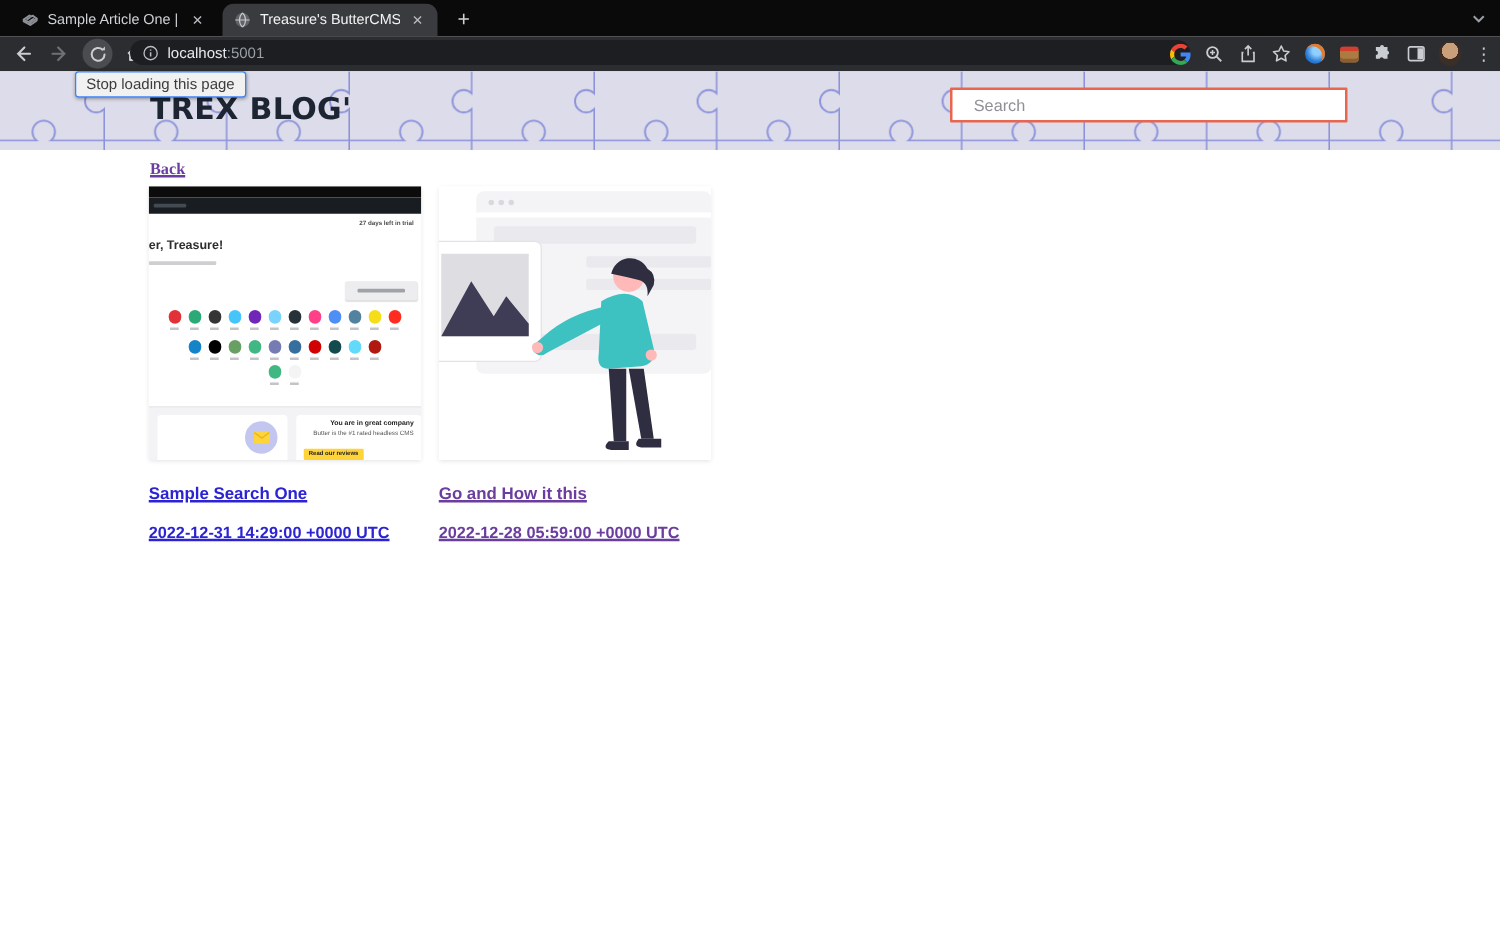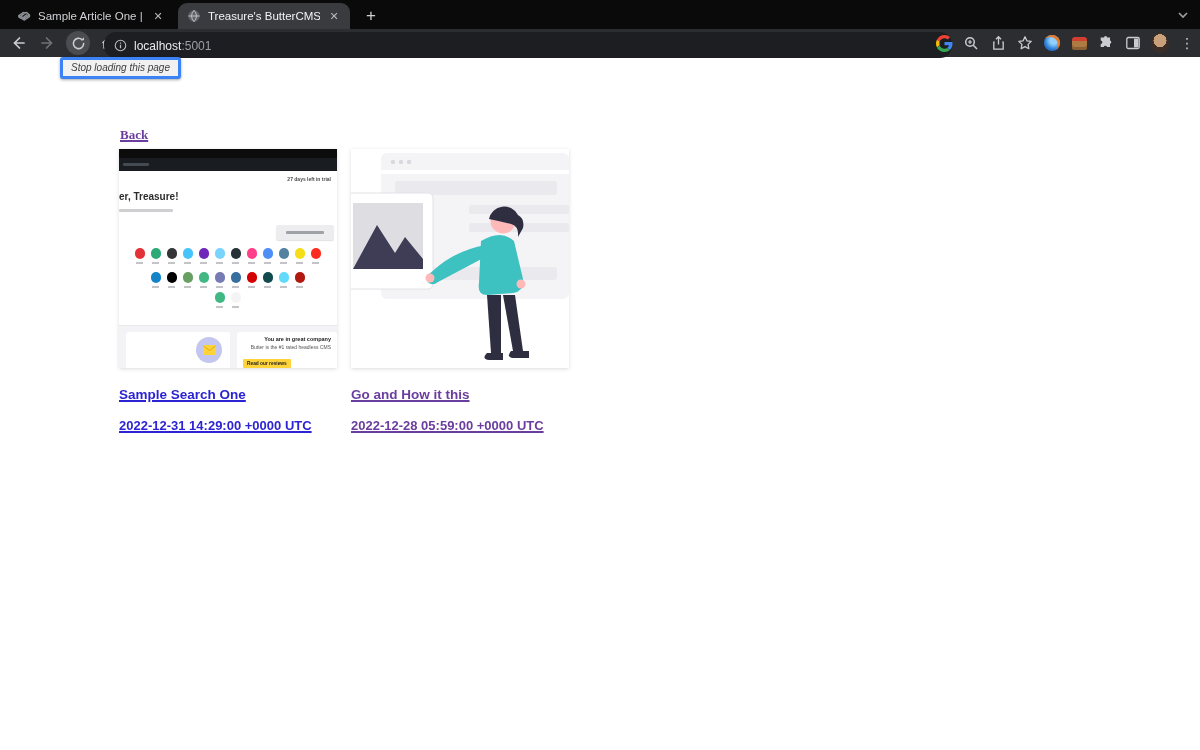--- a/index.html
+++ b/index.html
@@ -22,40 +22,40 @@
             font-size:17px; line-height:21px; text-align:center; border-radius:50%; }
   .tabsearch { position:absolute; right:10px; top:8px; width:14px; height:14px; color:#9aa0a6; }
 
   
   .toolbar { position:absolute; left:0; top:29px; width:1200px; height:28px; background:#2c2d30;
              display:flex; align-items:center; }
   .nav-ic { width:24px; height:24px; display:flex; align-items:center; justify-content:center;
             border-radius:50%; margin-left:6px; color:#c9ccd1; flex:0 0 auto; }
   .nav-ic.disabled { color:#6e7176; }
   .nav-ic.hovered { background:#4a4c50; }
-  .urlbar { position:absolute; left:104px; top:3px; width:848px; height:26px; background:#1d1e21;
+  .urlbar { position:absolute; left:104px; top:3px; width:848px; height:20px; background:#1d1e21;
             border-radius:12px; display:flex; align-items:center; padding:0 10px; gap:7px; }
   .urlbar .host { font-size:12px; color:#e8eaed; }
   .urlbar .port { font-size:12px; color:#9aa0a6; }
   .right-icons { position:absolute; right:4px; top:2px; height:24px; display:flex; align-items:center; gap:9px; }
   .ric { width:18px; height:18px; display:flex; align-items:center; justify-content:center; color:#c9ccd1; }
   .g-orb { width:17px; height:17px; }
   .blue-orb { width:16px; height:16px; border-radius:50%;
               background:radial-gradient(circle at 60% 35%, #8fd0ff 0 25%, #2f7fd6 60%, #0d4ea3 100%);
               box-shadow:inset -2px 2px 0 #e87a2b; }
   .ext-brown { width:15px; height:13px; border-radius:3px; background:#ad7a42;
                border-top:4px solid #d23f31; box-shadow:inset 0 -3px 0 #8a5f33; }
   .avatar { width:20px; height:20px; border-radius:50%;
             background:radial-gradient(circle at 50% 38%, #caa07a 0 42%, #3a2e26 43% 100%); }
   .kebab { color:#c9ccd1; font-size:14px; letter-spacing:0; line-height:10px; }
 
   
   .tooltip { position:absolute; left:60px; top:57px; background:#f1f1f1; color:#3c3c3c;
-             border:3px solid #3b82f6; border-radius:3px; font-size:10px; padding:2px 8px 3px;
-             box-shadow:0 1px 3px rgba(0,0,0,.35); z-index:40; white-space:nowrap;font-style:italic; }
+             border:1px solid #3b82f6; border-radius:3px; font-size:12px; padding:2px 8px 3px;
+             box-shadow:0 1px 3px rgba(0,0,0,.35); z-index:40; white-space:nowrap; }
 
   
   .site-header { position:absolute; left:0; top:57px; width:1200px; height:63px; background:#dcdcea; overflow:hidden; }
   .site-header .pattern { position:absolute; inset:0; }
   .site-title { position:absolute; left:120px; top:16px; font-family:"DejaVu Sans", sans-serif;
                 font-size:24px; font-weight:800; color:#1d2533; letter-spacing:.3px; z-index:2; }
   .search-input { position:absolute; left:760px; top:13px; width:318px; height:28px; z-index:2;
                   border:2px solid #e8664f; background:#fff; border-radius:1px;
                   font-size:13px; color:#333; padding:0 0 0 17px; outline:none;
                   font-family:"Liberation Sans", sans-serif; }
@@ -218,20 +218,34 @@
       </span>
       <span class="ric">
           <span class="avatar"></span>
         </span>
       <span class="ric kebab">⋮</span>
     </div>
   </div>
 
   <div class="tooltip">Stop loading this page</div>
 
+  <div class="site-header">
+    <svg class="pattern" width="1200" height="63">
+      <defs>
+        <pattern id="pz" width="98" height="64" patternUnits="userSpaceOnUse" patternTransform="translate(-14,-8)">
+          <path d="M0,63.5 H98 M97.5,0 V64" stroke="#8d93da" stroke-width="1.5" fill="none"></path>
+          <circle cx="49" cy="56.5" r="9" fill="#dcdcea" stroke="#8d93da" stroke-width="1.5"></circle>
+          <circle cx="91" cy="32" r="9" fill="#dcdcea" stroke="#8d93da" stroke-width="1.5"></circle>
+        </pattern>
+      </defs>
+      <rect width="1200" height="63" fill="url(#pz)"></rect>
+    </svg>
+    <h1 class="site-title">TREX BLOG'</h1>
+    <input class="search-input" type="text" placeholder="Search" style="">
+  </div>
 
   <a class="back-link visited" href="#">Back</a>
 
   <article class="post p0">
     <div class="img-box">
       <div class="c1-bar1"></div>
       <div class="c1-bar2">
           <i></i>
         </div>
       <div class="c1-trial">27 days left in trial</div>

